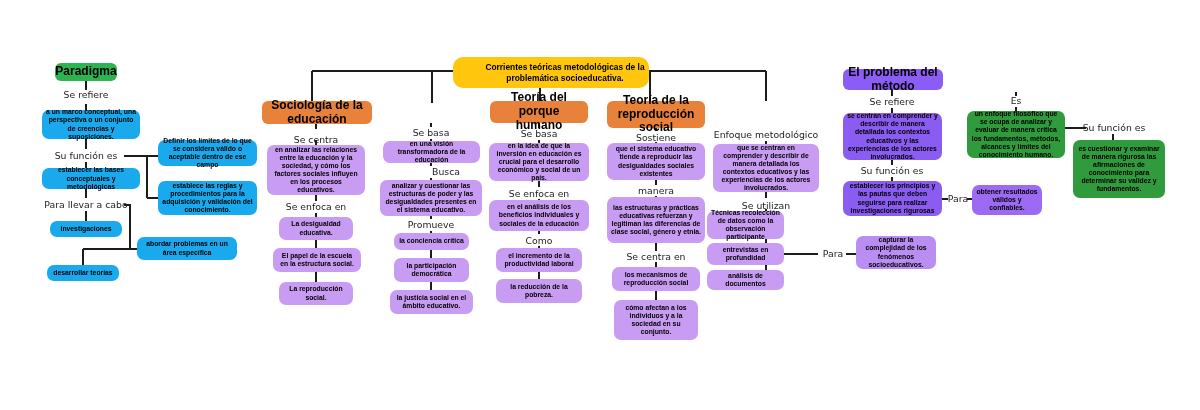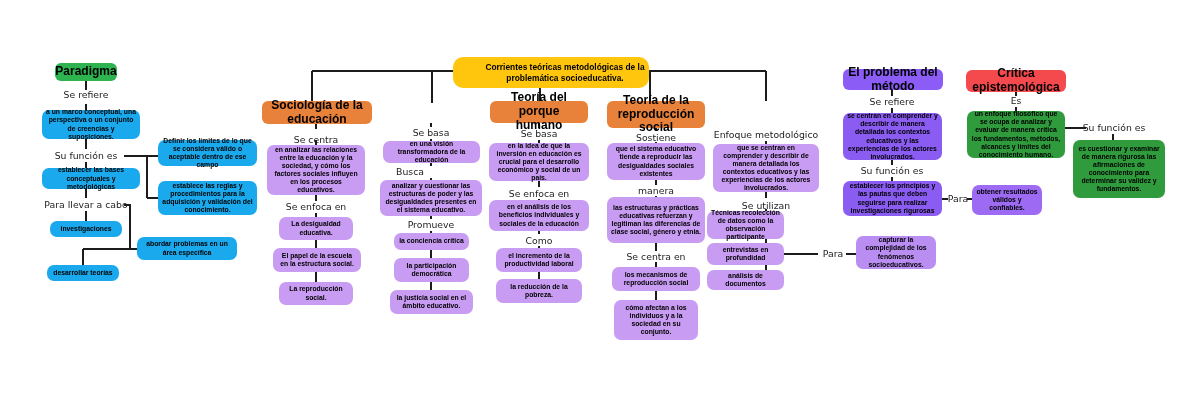--- a/index.html
+++ b/index.html
@@ -128,21 +128,21 @@
   <div class="node orange hdr" style="left:262px;top:101px;width:110px;height:23px">Sociología de la educación</div>
   <div class="lbl" style="left:276px;top:133px;width:80px;height:13px">Se centra</div>
   <div class="node lav" style="left:267px;top:145px;width:98px;height:50px">en analizar las relaciones entre la educación y la sociedad, y cómo los factores sociales influyen en los procesos educativos.</div>
   <div class="lbl" style="left:276px;top:200px;width:80px;height:13px">Se enfoca en</div>
   <div class="node lav" style="left:279px;top:217px;width:74px;height:23px">La desigualdad educativa.</div>
   <div class="node lav" style="left:273px;top:248px;width:88px;height:24px">El papel de la escuela en la estructura social.</div>
   <div class="node lav" style="left:279px;top:282px;width:74px;height:23px">La reproducción social.</div>
 
   <div class="lbl" style="left:391px;top:126px;width:80px;height:13px">Se basa</div>
   <div class="node lav" style="left:383px;top:141px;width:97px;height:22px">en una visión transformadora de la educación</div>
-  <div class="lbl" style="left:370px;top:165px;width:80px;height:13px">Busca</div>
+  <div class="lbl" style="left:406px;top:165px;width:80px;height:13px">Busca</div>
   <div class="node lav" style="left:380px;top:180px;width:102px;height:36px">analizar y cuestionar las estructuras de poder y las desigualdades presentes en el sistema educativo.</div>
   <div class="lbl" style="left:391px;top:218px;width:80px;height:13px">Promueve</div>
   <div class="node lav" style="left:394px;top:233px;width:75px;height:17px">la conciencia crítica</div>
   <div class="node lav" style="left:394px;top:258px;width:75px;height:24px">la participación democrática</div>
   <div class="node lav" style="left:390px;top:290px;width:83px;height:24px">la justicia social en el ámbito educativo.</div>
 
   <div class="node orange hdr" style="left:490px;top:101px;width:98px;height:22px">Teoría del porque humano</div>
   <div class="lbl" style="left:499px;top:127px;width:80px;height:13px">Se basa</div>
   <div class="node lav" style="left:489px;top:143px;width:100px;height:38px">en la idea de que la inversión en educación es crucial para el desarrollo económico y social de un país.</div>
   <div class="lbl" style="left:499px;top:187px;width:80px;height:12px">Se enfoca en</div>
@@ -170,19 +170,18 @@
   <div class="node lmpurple" style="left:856px;top:236px;width:80px;height:33px">capturar la complejidad de los fenómenos socioeducativos.</div>
 
   <div class="node pink hdr" style="left:843px;top:69px;width:100px;height:21px">El problema del método</div>
   <div class="lbl" style="left:852px;top:95px;width:80px;height:13px">Se refiere</div>
   <div class="node dpurple" style="left:843px;top:113px;width:99px;height:47px">se centran en comprender y describir de manera detallada los contextos educativos y las experiencias de los actores involucrados.</div>
   <div class="lbl" style="left:852px;top:164px;width:80px;height:13px">Su función es</div>
   <div class="node dpurple" style="left:843px;top:181px;width:99px;height:35px">establecer los principios y las pautas que deben seguirse para realizar investigaciones rigurosas</div>
   <div class="lbl" style="left:948px;top:192px;width:20px;height:13px">Para</div>
   <div class="node mpurple" style="left:972px;top:185px;width:70px;height:30px">obtener resultados válidos y confiables.</div>
 
-  <div class="node red hdr" style="left:966px;top:70px;width:100px;height:22px">Crítica epistemológica</div>
   <div class="lbl" style="left:976px;top:94px;width:80px;height:13px">Es</div>
   <div class="node dgreen" style="left:967px;top:111px;width:98px;height:47px">un enfoque filosófico que se ocupa de analizar y evaluar de manera crítica los fundamentos, métodos, alcances y límites del conocimiento humano.</div>
   <div class="lbl" style="left:1086px;top:121px;width:56px;height:13px">Su función es</div>
   <div class="node dgreen" style="left:1073px;top:140px;width:92px;height:58px">es cuestionar y examinar de manera rigurosa las afirmaciones de conocimiento para determinar su validez y fundamentos.</div>
 
 </div>
 
 </body></html>

